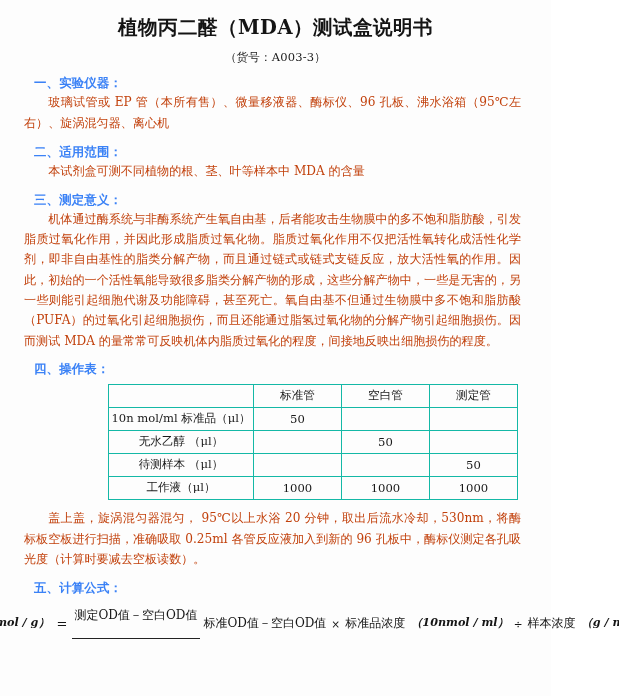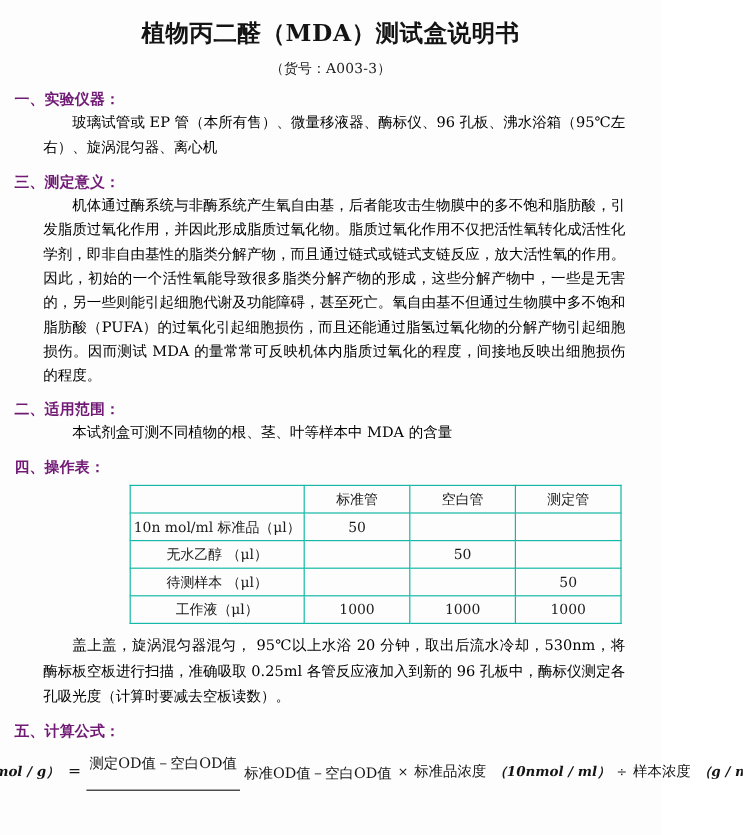--- a/index.html
+++ b/index.html
@@ -49,31 +49,31 @@
   }
 
   
   .section {
     margin-top: 9px;
   }
   .section-heading {
     font-family: "DejaVu Sans", "Liberation Sans", sans-serif;
     font-weight: bold;
     font-size: 12.4px;
-    color: #701a75;
-    padding-left: 12px;
+    color: #3b82f6;
+    padding-left: 34px;
     line-height: 1.45;
     letter-spacing: 0.2px;
   }
   .body-text {
     font-family: "DejaVu Serif", "Liberation Serif", serif;
     font-size: 12.1px;
     line-height: 1.72;
-    color: #000000;
-    padding-left: 36px;
+    color: #c2410c;
+    padding-left: 24px;
     padding-right: 30px;
     text-align: justify;
     text-justify: inter-ideograph;
     text-indent: 2em;
     margin: 0;
   }
   .body-text.tight {
     line-height: 1.68;
   }
 
@@ -182,27 +182,27 @@
 
   <h1 class="doc-title">植物丙二醛（MDA）测试盒说明书</h1>
   <div class="doc-subtitle">（货号：A003-3）</div>
 
   <div class="section">
     <div class="section-heading">一、实验仪器：</div>
     <p class="body-text">玻璃试管或 EP 管（本所有售）、微量移液器、酶标仪、96 孔板、沸水浴箱（95℃左右）、旋涡混匀器、离心机</p>
   </div>
 
   <div class="section">
+    <div class="section-heading">二、适用范围：</div>
+    <p class="body-text">本试剂盒可测不同植物的根、茎、叶等样本中 MDA 的含量</p>
+  </div>
+
+  <div class="section">
     <div class="section-heading">三、测定意义：</div>
     <p class="body-text tight">机体通过酶系统与非酶系统产生氧自由基，后者能攻击生物膜中的多不饱和脂肪酸，引发脂质过氧化作用，并因此形成脂质过氧化物。脂质过氧化作用不仅把活性氧转化成活性化学剂，即非自由基性的脂类分解产物，而且通过链式或链式支链反应，放大活性氧的作用。因此，初始的一个活性氧能导致很多脂类分解产物的形成，这些分解产物中，一些是无害的，另一些则能引起细胞代谢及功能障碍，甚至死亡。氧自由基不但通过生物膜中多不饱和脂肪酸（PUFA）的过氧化引起细胞损伤，而且还能通过脂氢过氧化物的分解产物引起细胞损伤。因而测试 MDA 的量常常可反映机体内脂质过氧化的程度，间接地反映出细胞损伤的程度。</p>
-  </div>
-
-  <div class="section">
-    <div class="section-heading">二、适用范围：</div>
-    <p class="body-text">本试剂盒可测不同植物的根、茎、叶等样本中 MDA 的含量</p>
   </div>
 
   <div class="section">
     <div class="section-heading">四、操作表：</div>
 
     <div class="table-wrap">
       <table class="ops">
         <colgroup>
           <col class="c0">
             <col class="c1">

